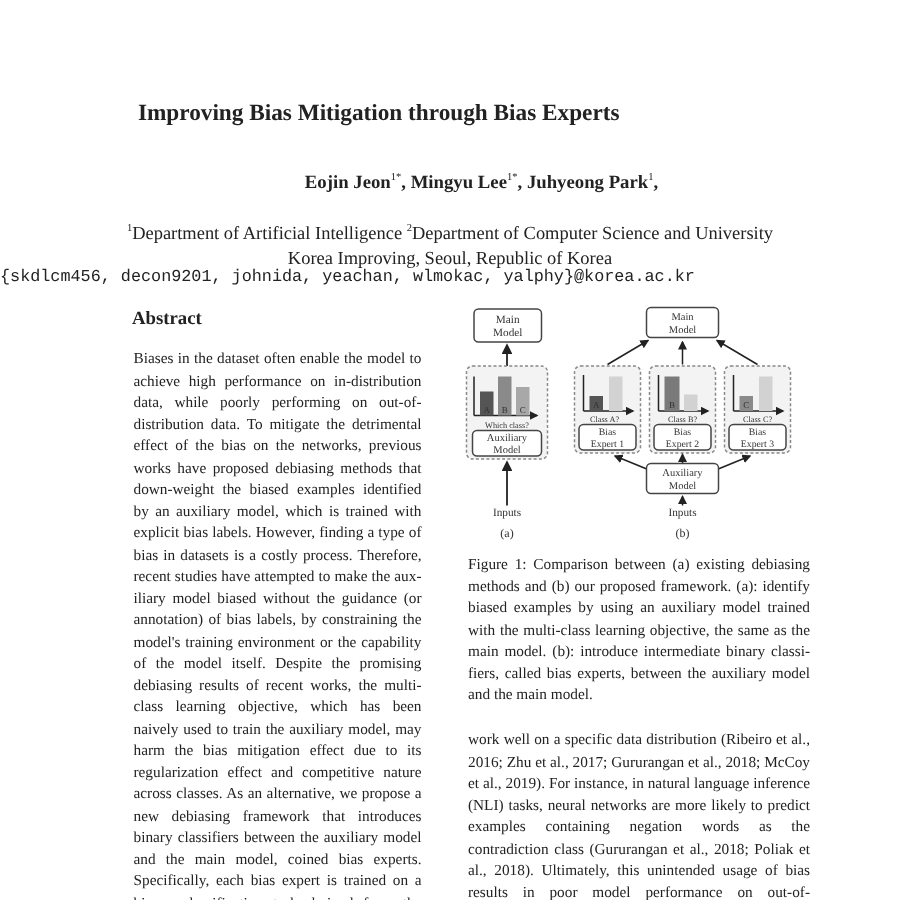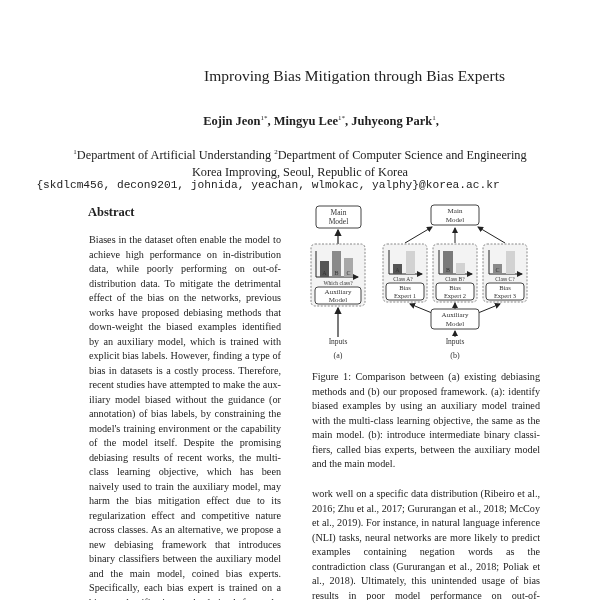--- a/index.html
+++ b/index.html
@@ -1,26 +1,26 @@
 <!DOCTYPE html>
 <html><head>
 <meta charset="utf-8">
 <style>
   html, body { margin:0; padding:0; background:#fff; }
   body { width:600px; height:600px; position:relative; overflow:hidden;
          font-family:"Liberation Serif", "DejaVu Serif", serif; color:#222; }
-  .title { position:absolute; left:0; width:505px; top:66px; text-align:right;
-           font-weight:normal; font-size:15.5px; line-height:19px; }
+  .title { position:absolute; left:0; width:505px; top:66px; text-align:center;
+           font-weight:bold; font-size:15.5px; line-height:19px; }
   .authors { position:absolute; left:0; width:600px; top:110px; text-align:center;
              font-weight:bold; font-size:12.5px; line-height:17px;margin-left:21px; }
   .authors sup { font-weight:normal; font-size:7px; }
   .affil { position:absolute; left:0; width:600px; top:144px; text-align:center;
            font-size:12.3px; line-height:17px; }
   .affil sup { font-size:7px; }
-  .emails { position:absolute; left:0; width:536px; top:179px; text-align:center;
+  .emails { position:absolute; left:0; width:536px; top:179px; 
             font-family:"Liberation Mono", "DejaVu Sans Mono", monospace; font-size:11.2px; }
   .abs-head { position:absolute; left:88px; width:190px; top:205px; text-align:left;
               font-weight:bold; font-size:12.5px; }
   .abs-body { position:absolute; left:89px; width:192px; top:233px; font-size:10.2px;
               line-height:14.5px; text-align:justify; hyphens:manual; }
   .col2 { position:absolute; left:312px; width:228px; font-size:10.2px; line-height:14.5px;
           text-align:justify; }
   .caption { top:370px; }
   .bodytext { top:487px; }
   svg text { font-family:"Liberation Serif", "DejaVu Serif", serif; fill:#333; }
@@ -34,21 +34,21 @@
 
 <div class="authors">
   <div>
     <span>Eojin Jeon</span><sup>1*</sup>,
     <span>Mingyu Lee</span><sup>1*</sup>,
     <span>Juhyeong Park</span><sup>1</sup>,
   </div>
 </div>
 
 <div class="affil">
-  <div><sup>1</sup><span>Department of Artificial Understanding </span><sup>2</sup><span>Department of Computer Science and Engineering</span></div>
+  <div><sup>1</sup><span>Department of Artificial Intelligence </span><sup>2</sup><span>Department of Computer Science and University</span></div>
   <div>Korea Improving, Seoul, Republic of Korea</div>
 </div>
 
 <div class="emails">{skdlcm456, decon9201, johnida, yeachan, wlmokac, yalphy}@korea.ac.kr</div>
 
 <div class="abs-head">Abstract</div>
 <div class="abs-body">Biases in the dataset often enable the model to achieve high performance on in-distribution data, while poorly performing on out-of-distribution data. To mitigate the detrimental effect of the bias on the networks, previous works have proposed debiasing methods that down-weight the biased examples identified by an auxiliary model, which is trained with ex­plicit bias labels. However, finding a type of bias in datasets is a costly process. Therefore, recent studies have attempted to make the aux­iliary model biased without the guidance (or annotation) of bias labels, by constraining the model's training environment or the capabil­ity of the model itself. Despite the promising debiasing results of recent works, the multi-class learning objective, which has been naively used to train the auxiliary model, may harm the bias mitigation effect due to its regularization effect and competitive nature across classes. As an alternative, we propose a new debiasing framework that introduces binary classifiers be­tween the auxiliary model and the main model, coined bias experts. Specifically, each bias ex­pert is trained on a binary classification task derived from the multi-class classification task via the One-vs-Rest approach. Experimental results demonstrate that our proposed strategy improves the bias identification ability of the auxiliary model. Consequently, our debiased model consistently outperforms the state-of-</div>
 
 <svg style="position:absolute;left:298px;top:200px;" width="240" height="165" viewBox="298 200 240 165">
   <defs>

